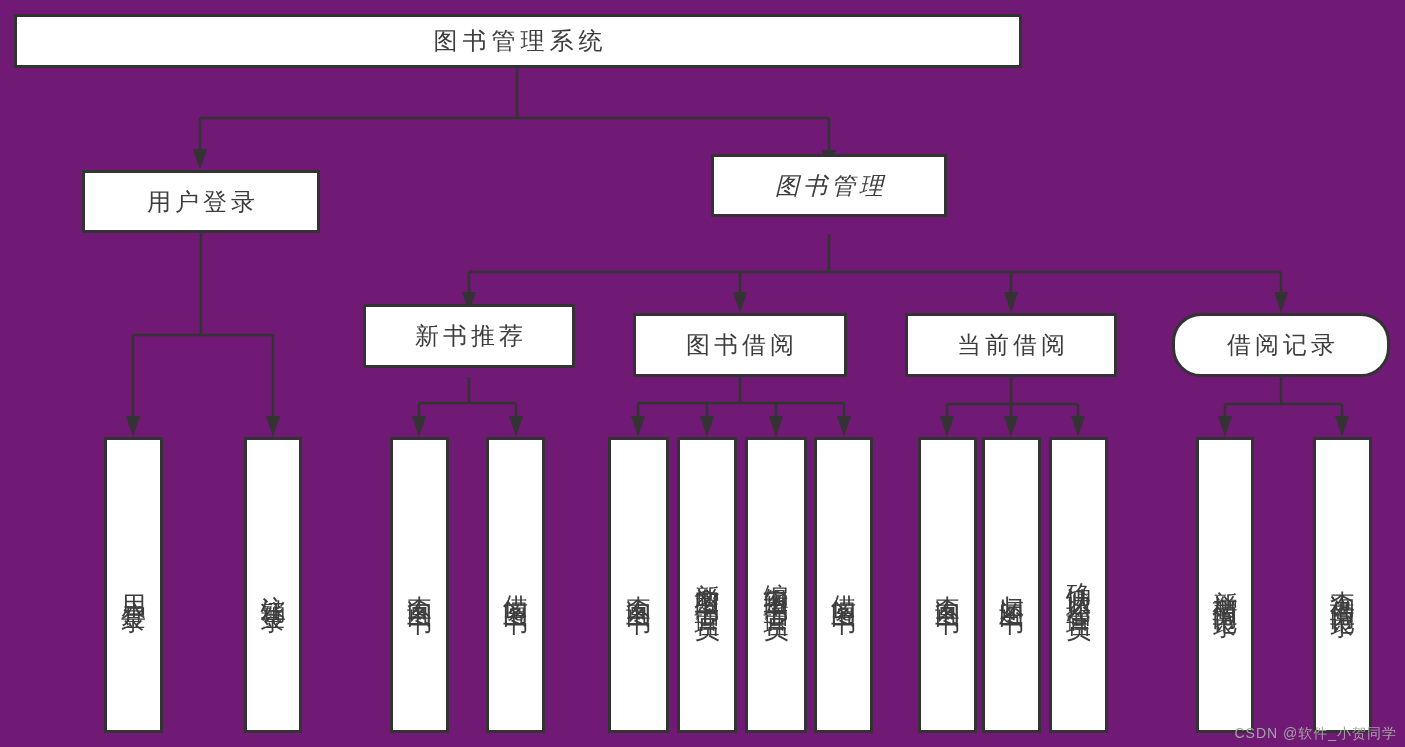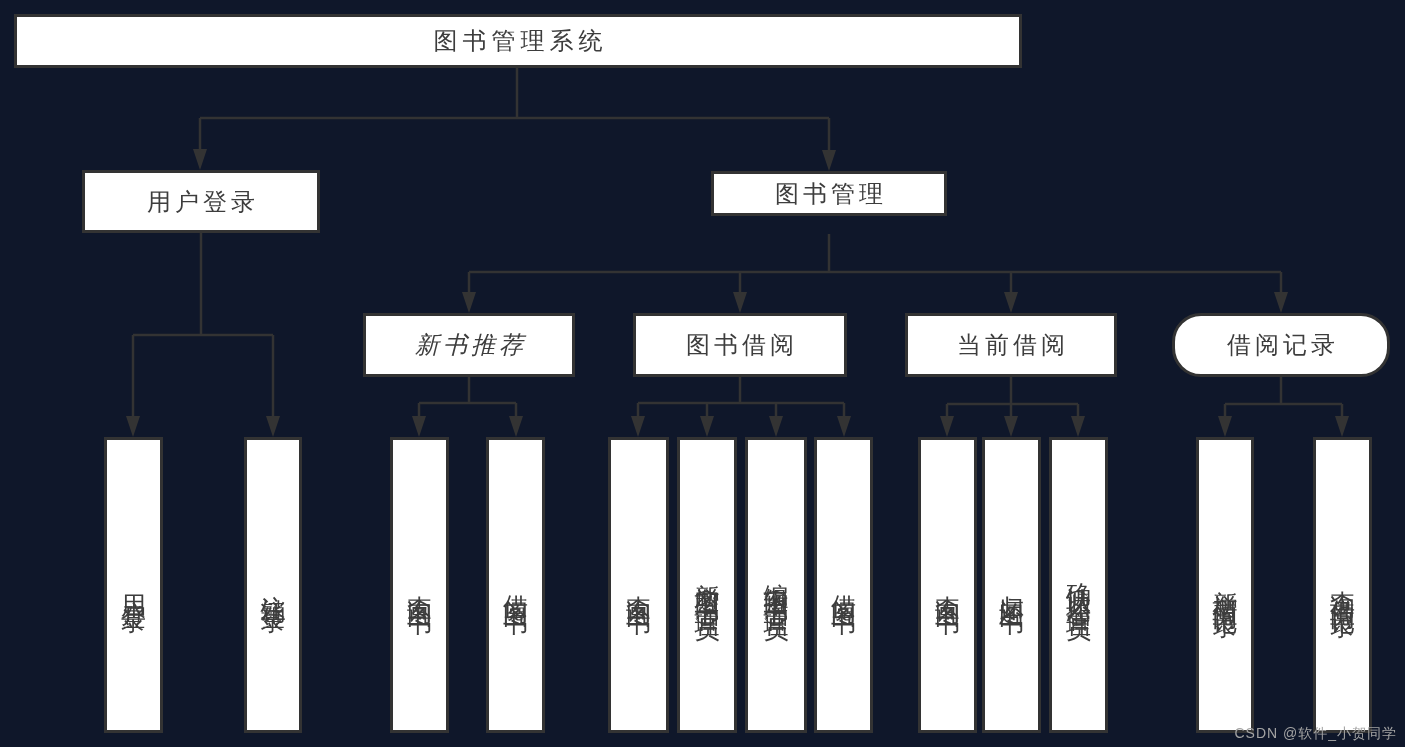--- a/index.html
+++ b/index.html
@@ -1,17 +1,17 @@
 <!DOCTYPE html>
 <html><head>
 <meta charset="utf-8">
 <style>
   html,body{margin:0;padding:0;background:#ffffff;}
   .canvas{
-    position:relative;width:1405px;height:747px;background:#0f172a;overflow:hidden;
+    position:relative;width:1405px;height:747px;background:#701a75;overflow:hidden;
     font-family:"Liberation Sans", sans-serif;color:#3d3d3d;
   }
   .connector-svg{position:absolute;left:0;top:0;width:1405px;height:747px;}
   .hbox{
     position:absolute;box-sizing:border-box;border:3px solid #333333;background:#ffffff;
     display:flex;align-items:center;justify-content:center;
     font-size:24px;letter-spacing:4px;text-indent:4px;white-space:nowrap;
   }
   .hbox.root{font-size:24px;letter-spacing:5px;text-indent:5px;}
   .leaf{
@@ -106,23 +106,23 @@
       <line class="cline" x1="1225" y1="404" x2="1225" y2="419"></line>
       <polygon class="ahead" points="1218,416 1232,416 1225,437"></polygon>
       <line class="cline" x1="1342" y1="404" x2="1342" y2="419"></line>
       <polygon class="ahead" points="1335,416 1349,416 1342,437"></polygon>
     </g>
   </svg>
 
   <div class="hbox root" style="left:14px;top:14px;width:1008px;height:54px;">图书管理系统</div>
 
   <div class="hbox" style="left:82px;top:170px;width:238px;height:63px;">用户登录</div>
-  <div class="hbox" style="left:711px;top:171px;width:236px;height:45px;">图书管理</div>
+  <div class="hbox" style="left:711px;top:154px;width:236px;height:63px;font-style:italic;">图书管理</div>
 
-  <div class="hbox" style="left:363px;top:313px;width:212px;height:64px;font-style:italic;">新书推荐</div>
+  <div class="hbox" style="left:363px;top:304px;width:212px;height:64px;">新书推荐</div>
   <div class="hbox" style="left:633px;top:313px;width:214px;height:64px;">图书借阅</div>
   <div class="hbox" style="left:905px;top:313px;width:212px;height:64px;">当前借阅</div>
   <div class="hbox" style="left:1172px;top:313px;width:218px;height:64px;border-radius:29px;">借阅记录</div>
 
   <div class="leaf" style="left:104px;width:59px;">
     <span>用户登录</span>
   </div>
   <div class="leaf" style="left:244px;width:58px;">
     <span>注销登录</span>
   </div>

